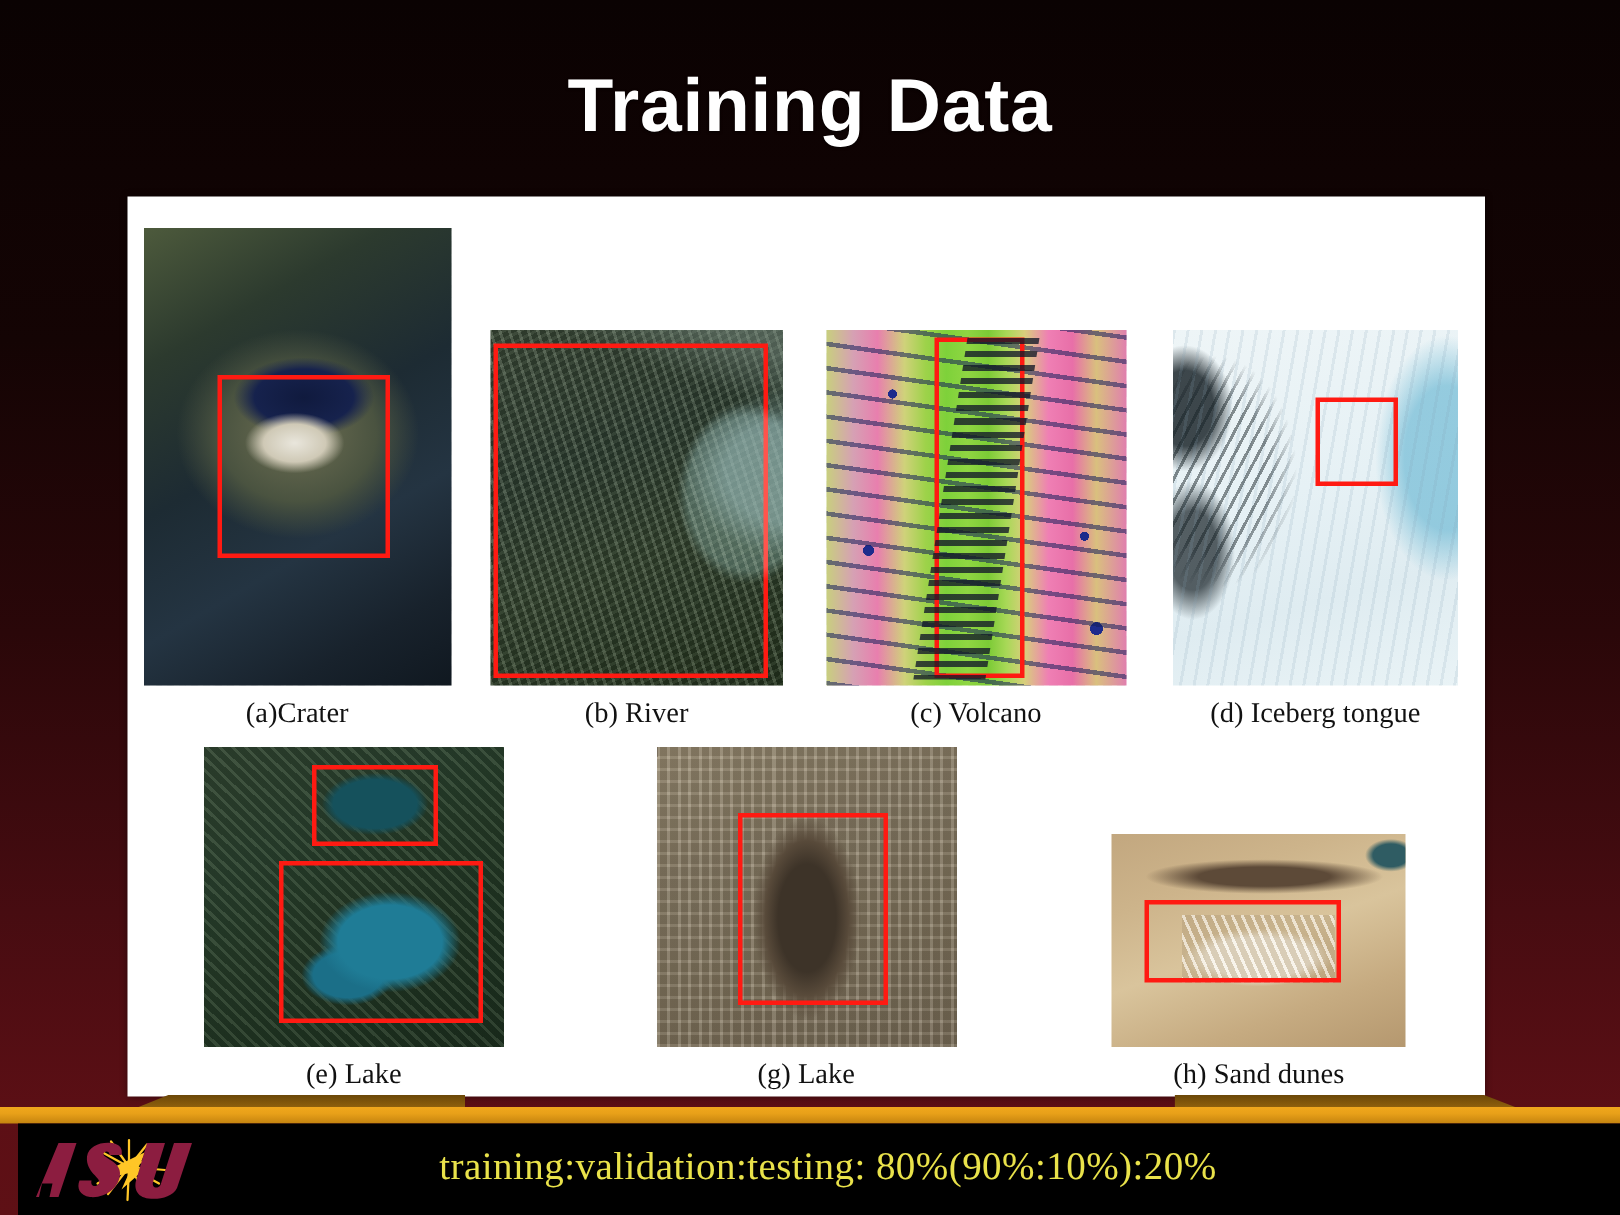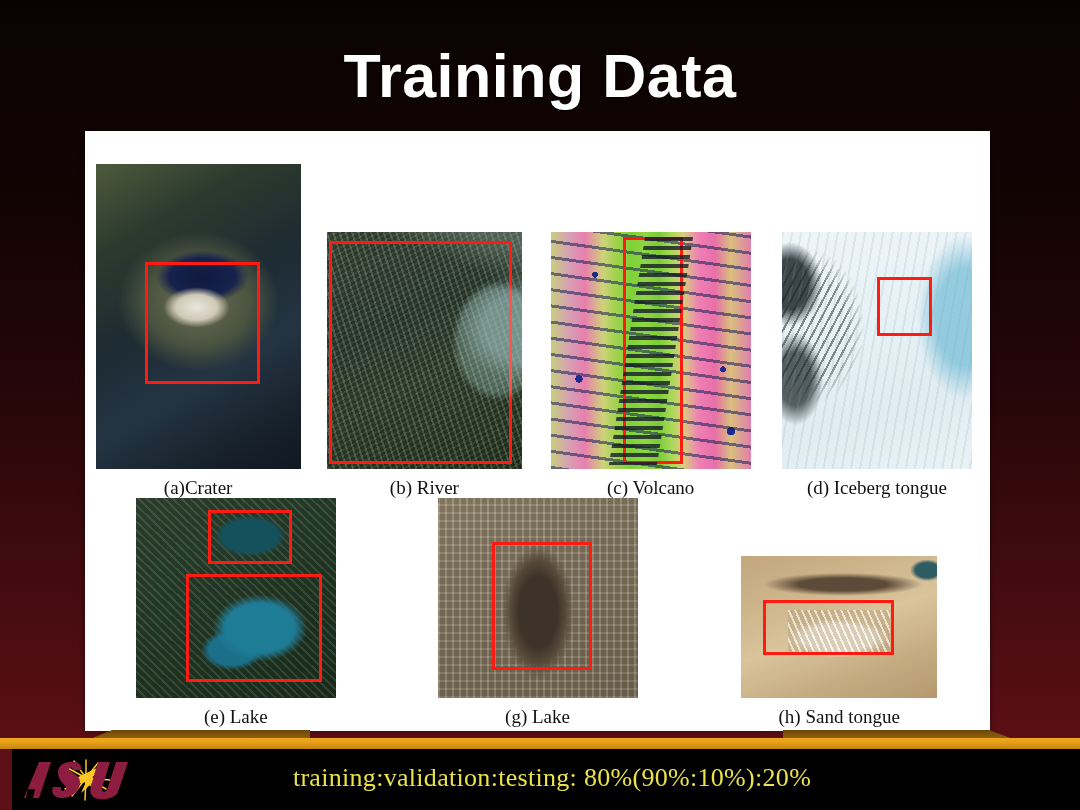--- a/index.html
+++ b/index.html
@@ -24,42 +24,42 @@
   
   #slide-title {
     position: absolute;
     top: 44px;
     left: 0;
     width: 1080px;
     text-align: center;
     color: #ffffff;
     font-family: "Liberation Sans", sans-serif;
     font-weight: bold;
-    font-size: 61px;
+    font-size: 50px;
     letter-spacing: 0.5px;
     line-height: 1.05;
     text-shadow: 0 1px 2px rgba(0,0,0,0.7);
   }
   
   #figure-panel {
     position: absolute;
     left: 85px;
     top: 131px;
     width: 905px;
     height: 600px;
     background: #ffffff;
     box-shadow: 0 0 5px rgba(0,0,0,0.55);
   }
   .fig-row {
     position: absolute;
     left: 0;
     width: 905px;
     display: flex;
   }
-  #row-1 { top: 28px; height: 340px; }
+  #row-1 { top: 16px; height: 340px; }
   #row-2 { top: 352px; height: 245px; }
 
   .fig-cell {
     position: relative;
     flex: 1 1 0;
     display: flex;
     flex-direction: column;
     align-items: center;
     justify-content: flex-end;
   }
@@ -302,21 +302,21 @@
         <div class="thumb-wrap t-hill">
           <div class="bbox" style="left:27%; top:22%; width:50%; height:64%;"></div>
         </div>
         <div class="caption">(g) Lake</div>
       </div>
 
       <div class="fig-cell">
         <div class="thumb-wrap t-dunes">
           <div class="bbox" style="left:11%; top:31%; width:67%; height:39%;"></div>
         </div>
-        <div class="caption">(h) Sand tongue</div>
+        <div class="caption">(h) Sand dunes</div>
       </div>
 
     </div>
   </div>
 
   <div id="gold-bar">
     <div class="gold-wedge wedge-left"></div>
     <div class="gold-wedge wedge-right"></div>
     <div class="gold-base"></div>
   </div>

